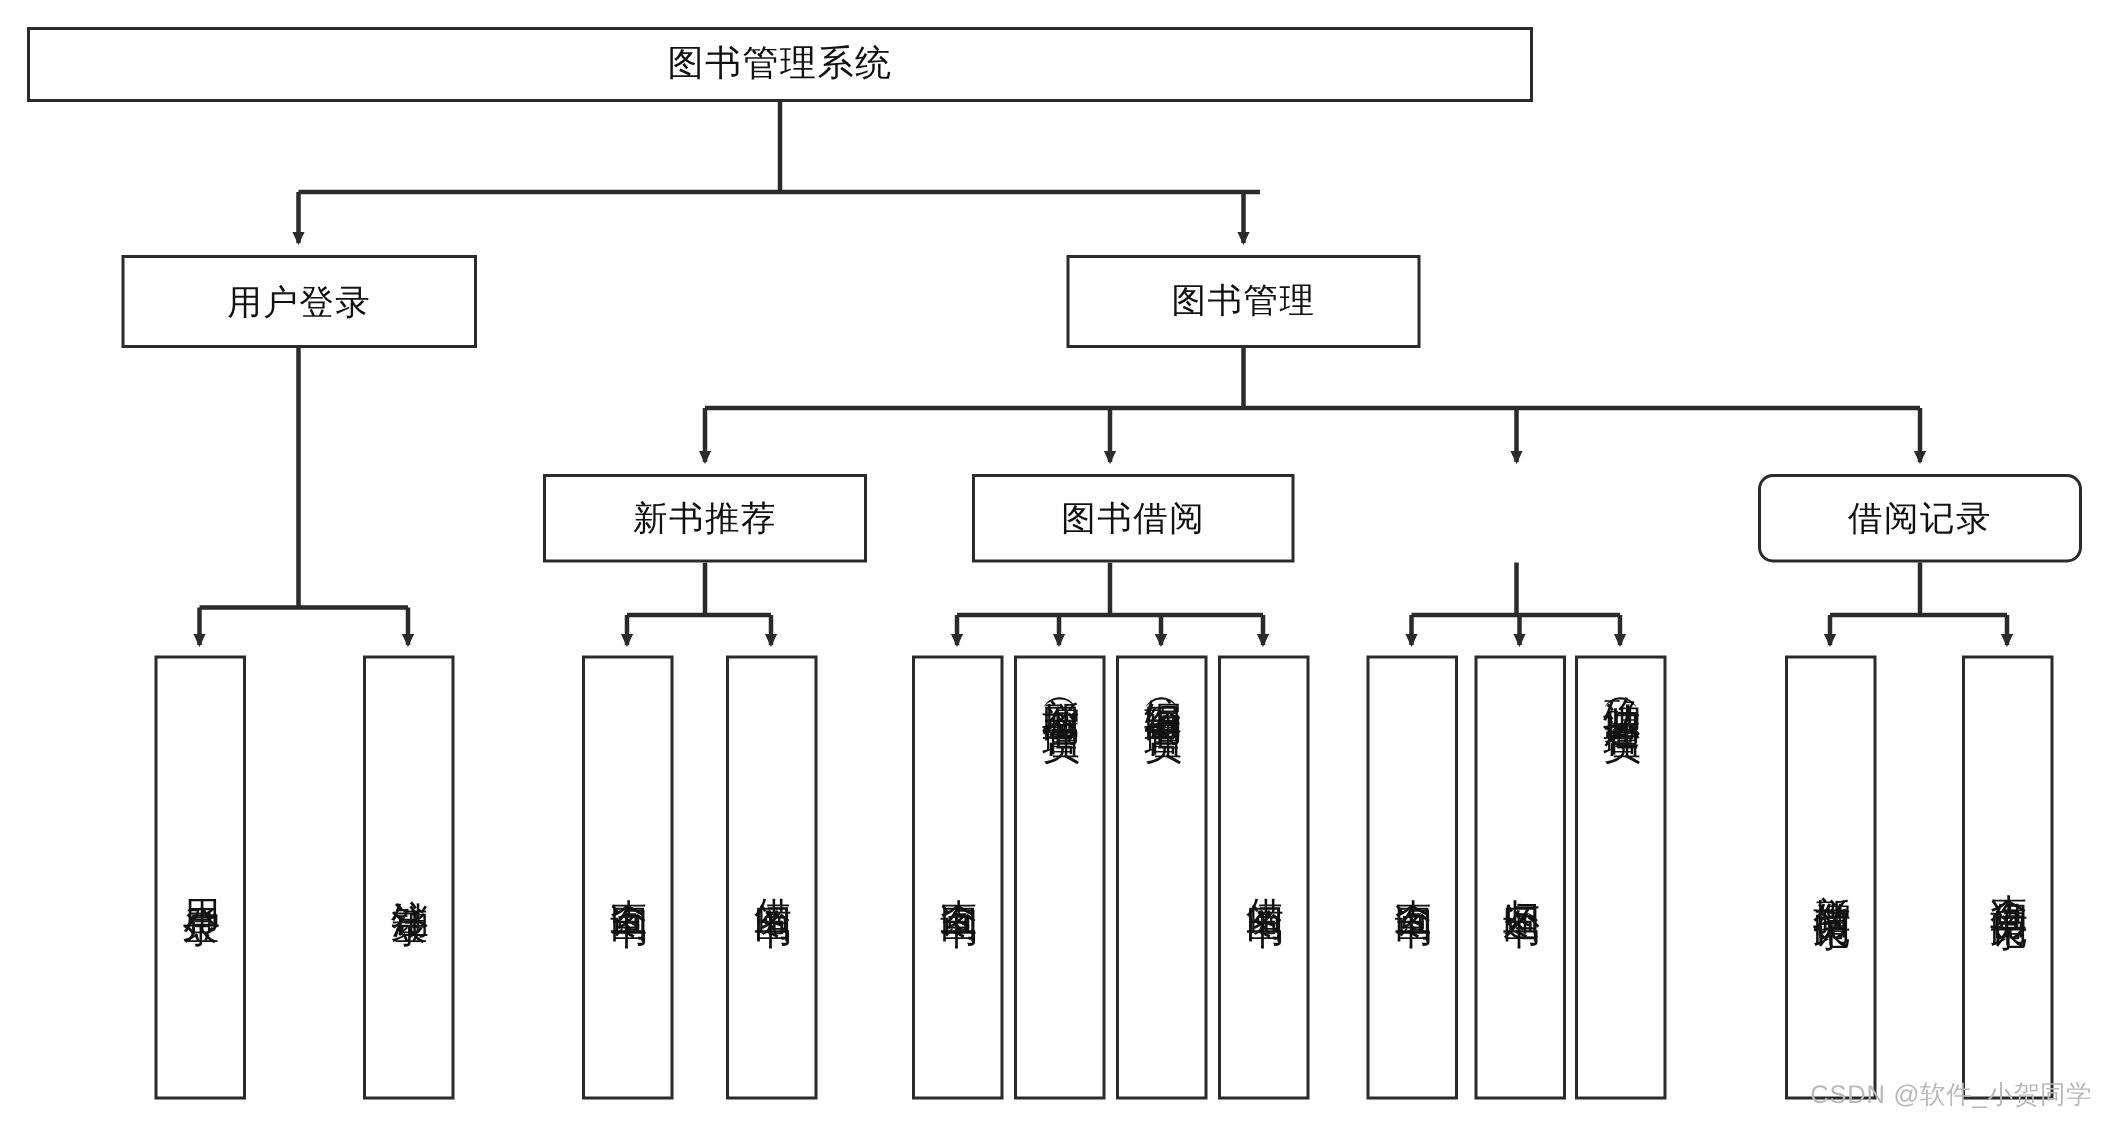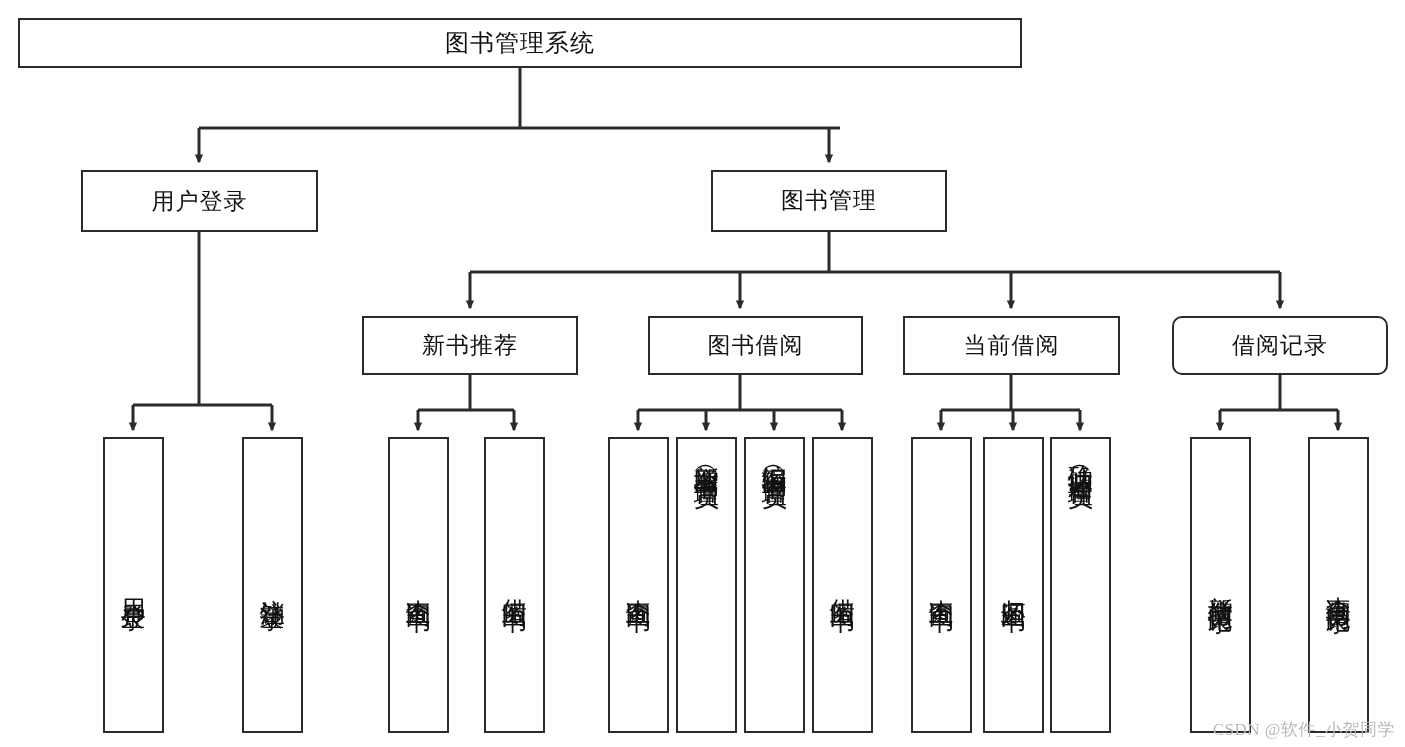--- a/index.html
+++ b/index.html
@@ -63,21 +63,20 @@
   .leaf.short{align-items:center;padding-top:0;}
   #watermark{
     position:absolute;
     right:10px;
     bottom:6px;
     font-size:17px;
     color:#b9b9b9;
     letter-spacing:0.5px;
     user-select:none;
     white-space:nowrap;
-    font-family:Liberation Serif, serif;
   }
 </style>
 </head>
 <body>
 
 <div id="canvas">
 
   <svg id="edges" viewBox="0 0 1405 747" xmlns="http://www.w3.org/2000/svg">
     <defs>
       <marker id="arrow" markerWidth="9" markerHeight="9" refX="7.6" refY="4.2" orient="auto" markerUnits="userSpaceOnUse">
@@ -138,23 +137,20 @@
   <div class="node" style="left:711px;top:170px;width:236px;height:62px;font-family:Liberation Serif, serif;">
     <span class="label">图书管理</span>
   </div>
 
   <div class="node" style="left:362px;top:316px;width:216px;height:59px;">
     <span class="label">新书推荐</span>
   </div>
   <div class="node" style="left:632px;top:316px;width:215px;height:59px;margin-left:16px;">
     <span class="label">图书借阅</span>
   </div>
-  <div class="node" style="left:903px;top:316px;width:217px;height:59px;">
-    <span class="label">当前借阅</span>
-  </div>
   <div class="node" style="left:1172px;top:316px;width:216px;height:59px;border-radius:10px;">
     <span class="label">借阅记录</span>
   </div>
 
   <div class="leaf short" style="left:103px;top:437px;width:61px;height:296px;">
     <span class="vlabel">用户登录</span>
   </div>
   <div class="leaf short" style="left:242px;top:437px;width:61px;height:296px;">
     <span class="vlabel">注销登录</span>
   </div>

